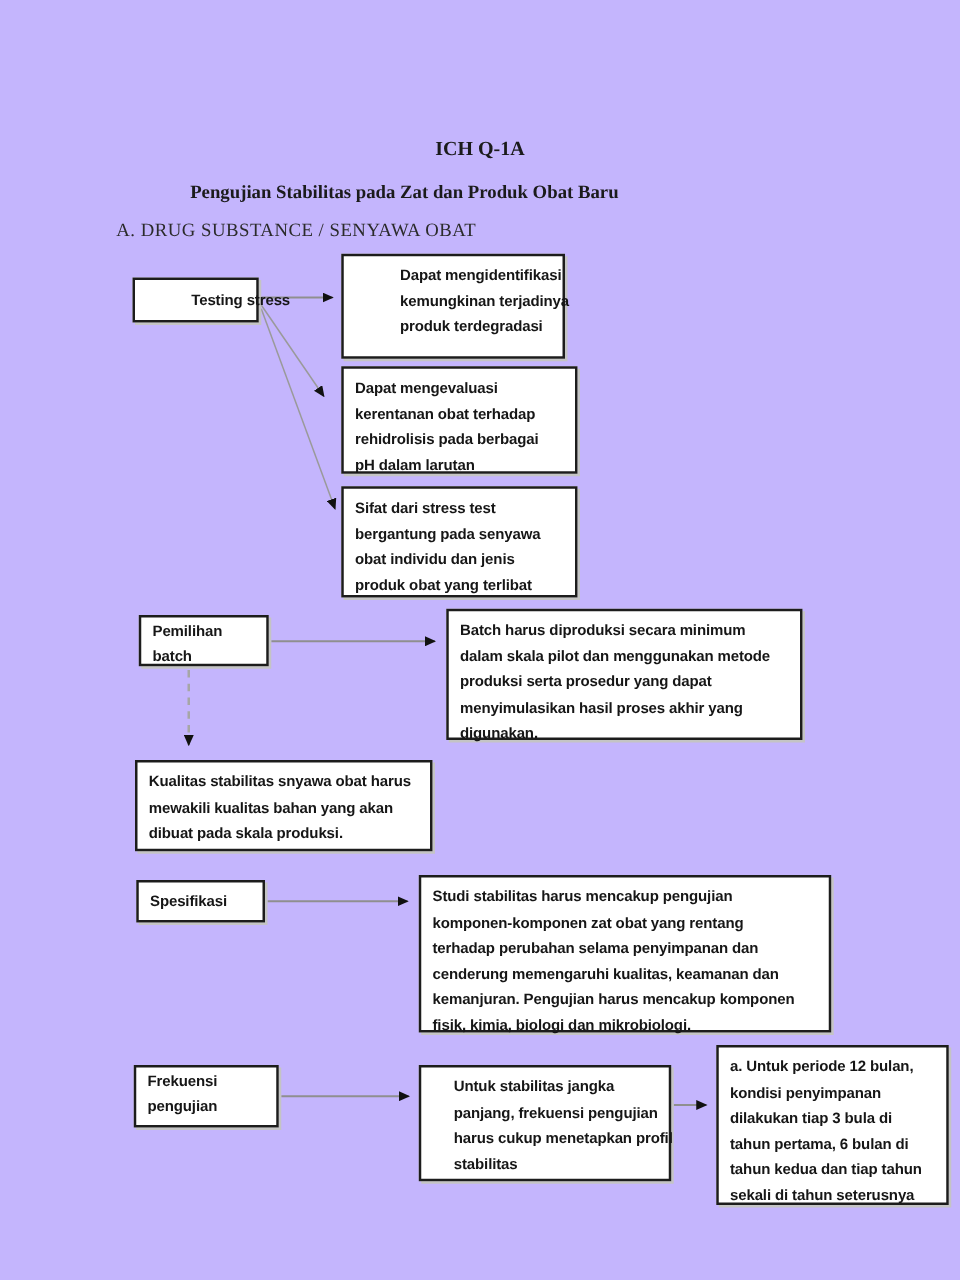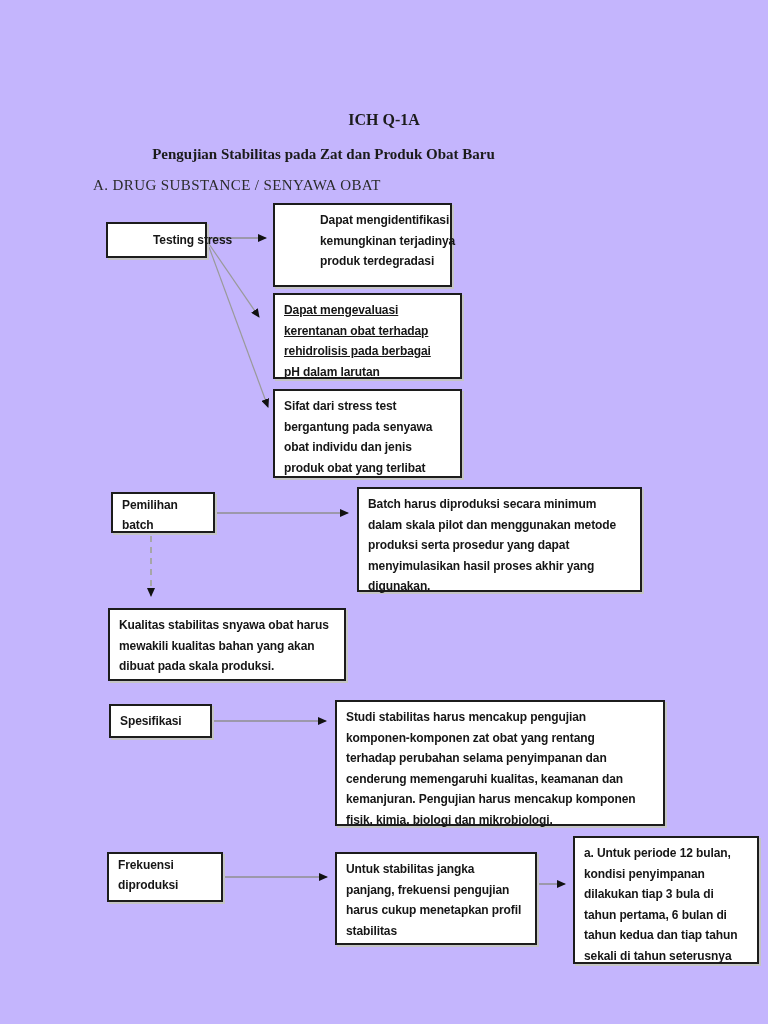--- a/index.html
+++ b/index.html
@@ -26,29 +26,29 @@
   .box-text{
     font-weight:bold;font-size:12px;line-height:20.5px;letter-spacing:-0.1px;
     white-space:pre;color:#161616;padding:5px 9px 0 9px;
   }
   .label-center{display:flex;align-items:center;}
   .label-center .box-text{padding:0 0 0 9px;line-height:15px;}
   .two-line .box-text{padding-top:2px;line-height:19.5px;}
   
   .b-testing   {left:106px;top:222px;width:101px;height:36px;padding-left:36px;}
   .b-out1      {left:273px;top:203px;width:179px;height:84px;padding-left:36px;}
-  .b-out2      {left:273px;top:293px;width:189px;height:86px;text-decoration:underline;}
+  .b-out2      {left:273px;top:293px;width:189px;height:86px;}
   .b-out3      {left:273px;top:389px;width:189px;height:89px;}
   .b-pemilihan {left:111px;top:492px;width:104px;height:41px;}
   .b-batchreq  {left:357px;top:487px;width:285px;height:105px;}
   .b-kualitas  {left:108px;top:608px;width:238px;height:73px;}
   .b-spes      {left:109px;top:704px;width:103px;height:34px;}
   .b-studi     {left:335px;top:700px;width:330px;height:126px;}
   .b-frek      {left:107px;top:852px;width:116px;height:50px;}
-  .b-untuk     {left:335px;top:852px;width:202px;height:93px;}
+  .b-untuk     {left:335px;top:852px;width:202px;height:93px;padding-left:17px;}
   .b-periode   {left:573px;top:836px;width:186px;height:128px;}
   #arrow-layer{position:absolute;left:0;top:0;width:768px;height:1024px;pointer-events:none;}
 </style>
 </head>
 <body>
 
 <div id="page">
 
   <div class="doc-title">ICH Q-1A</div>
   <div class="doc-subtitle">Pengujian Stabilitas pada Zat dan Produk Obat Baru</div>
@@ -121,21 +121,21 @@
     <div class="box-text">Studi stabilitas harus mencakup pengujian
 komponen-komponen zat obat yang rentang
 terhadap perubahan selama penyimpanan dan
 cenderung memengaruhi kualitas, keamanan dan
 kemanjuran. Pengujian harus mencakup komponen
 fisik, kimia, biologi dan mikrobiologi.</div>
   </div>
 
   <div class="flow-box b-frek two-line">
     <div class="box-text">Frekuensi
-diproduksi</div>
+pengujian</div>
   </div>
 
   <div class="flow-box b-untuk">
     <div class="box-text">Untuk stabilitas jangka
 panjang, frekuensi pengujian
 harus cukup menetapkan profil
 stabilitas</div>
   </div>
 
   <div class="flow-box b-periode">

